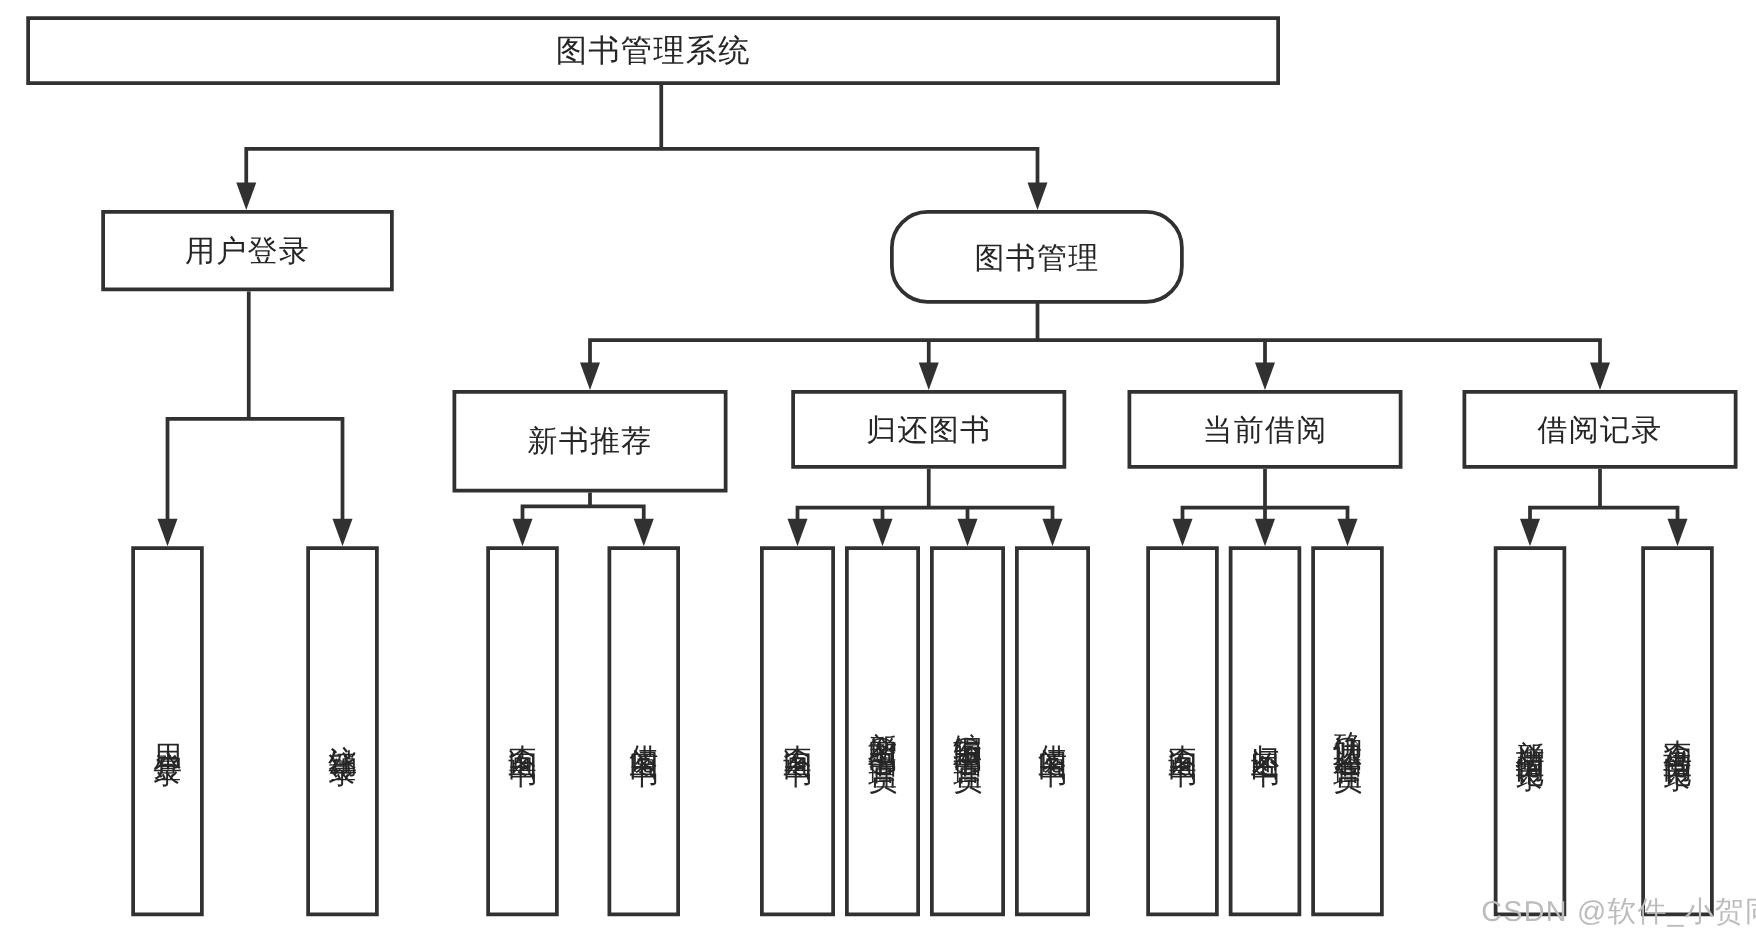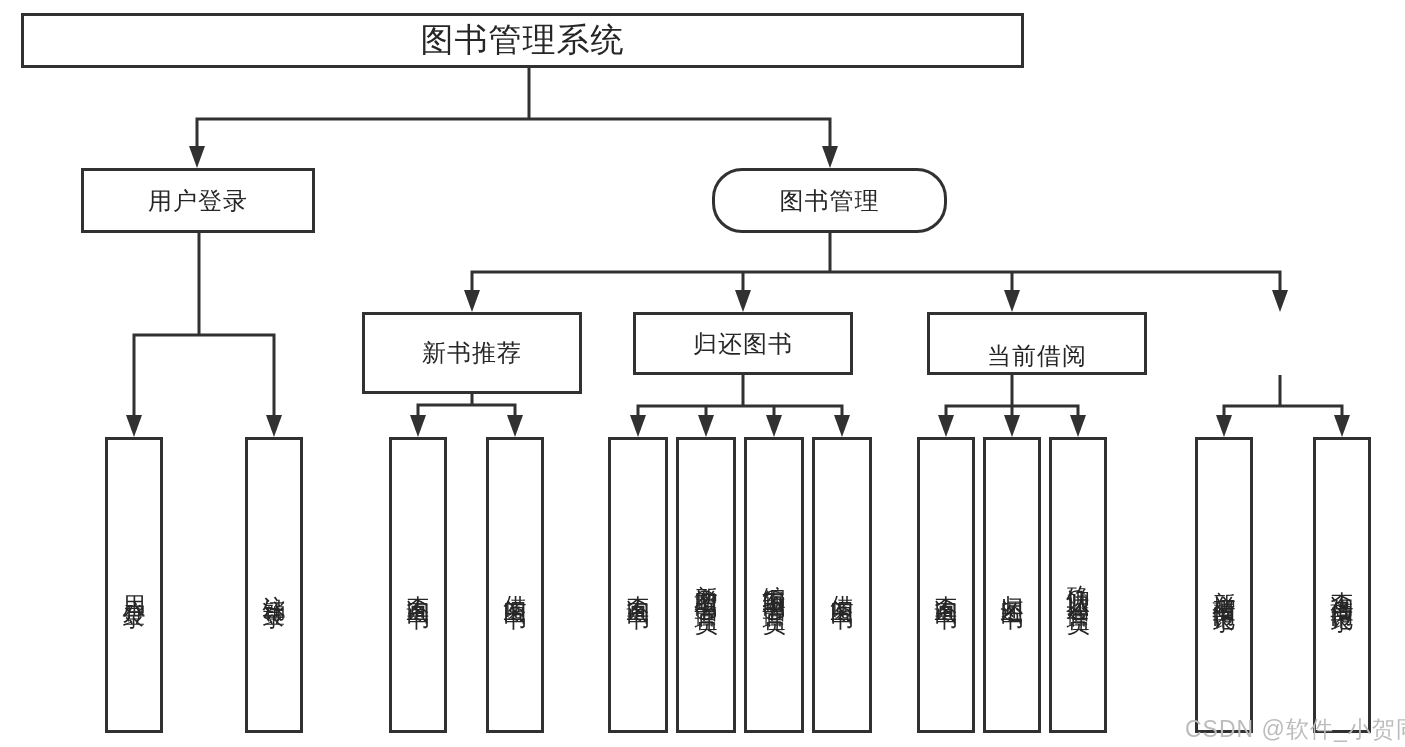--- a/index.html
+++ b/index.html
@@ -17,21 +17,21 @@
     position: absolute;
     box-sizing: border-box;
     border: 3px solid var(--line, #313131);
     background: #ffffff;
     display: flex;
     align-items: center;
     justify-content: center;
     text-align: center;
     z-index: 2;
   }
-  .node.root  { font-size: 33px; letter-spacing: 1px; }
+  .node.root  { font-size: 25px; letter-spacing: 1px; }
   .node.lvl   { font-size: 24px; letter-spacing: 1px; }
   .node.leaf  { font-size: 23px; }
   .vtext {
     writing-mode: vertical-rl;
     text-orientation: mixed;
     letter-spacing: 4px;
     line-height: 1;
     white-space: nowrap;
   }
   .watermark {
@@ -83,32 +83,35 @@
     </g>
   </svg>
 
   <div class="node root" style="left:21px; top:13px; width:1003px; height:55px;">
     <span>图书管理系统</span>
   </div>
 
   <div class="node lvl" style="left:81px; top:168px; width:234px; height:65px;">
     <span>用户登录</span>
   </div>
-  <div class="node lvl" style="left:712px; top:168px; width:235px; height:65px;border-radius:30px;">
+  <div class="node lvl" style="left:712px; top:168px; width:235px; height:75px;border-radius:30px;">
     <span>图书管理</span>
   </div>
 
   <div class="node lvl" style="left:362px; top:312px; width:220px; height:82px;">
     <span>新书推荐</span>
   </div>
   <div class="node lvl" style="left:633px; top:312px; width:220px; height:63px;">
     <span>归还图书</span>
   </div>
-  <div class="node lvl" style="left:927px; top:312px; width:220px; height:63px;align-items:flex-end;">
+  <div class="node lvl" style="left:902px; top:312px; width:220px; height:63px;">
     <span>当前借阅</span>
+  </div>
+  <div class="node lvl" style="left:1170px; top:312px; width:220px; height:63px;">
+    <span>借阅记录</span>
   </div>
 
   <div class="node leaf" style="left:105px; top:437px; width:58px; height:296px;">
     <span class="vtext">用户登录</span>
   </div>
   <div class="node leaf" style="left:245px; top:437px; width:58px; height:296px;">
     <span class="vtext">注销登录</span>
   </div>
 
   <div class="node leaf" style="left:389px; top:437px; width:58px; height:296px;">

